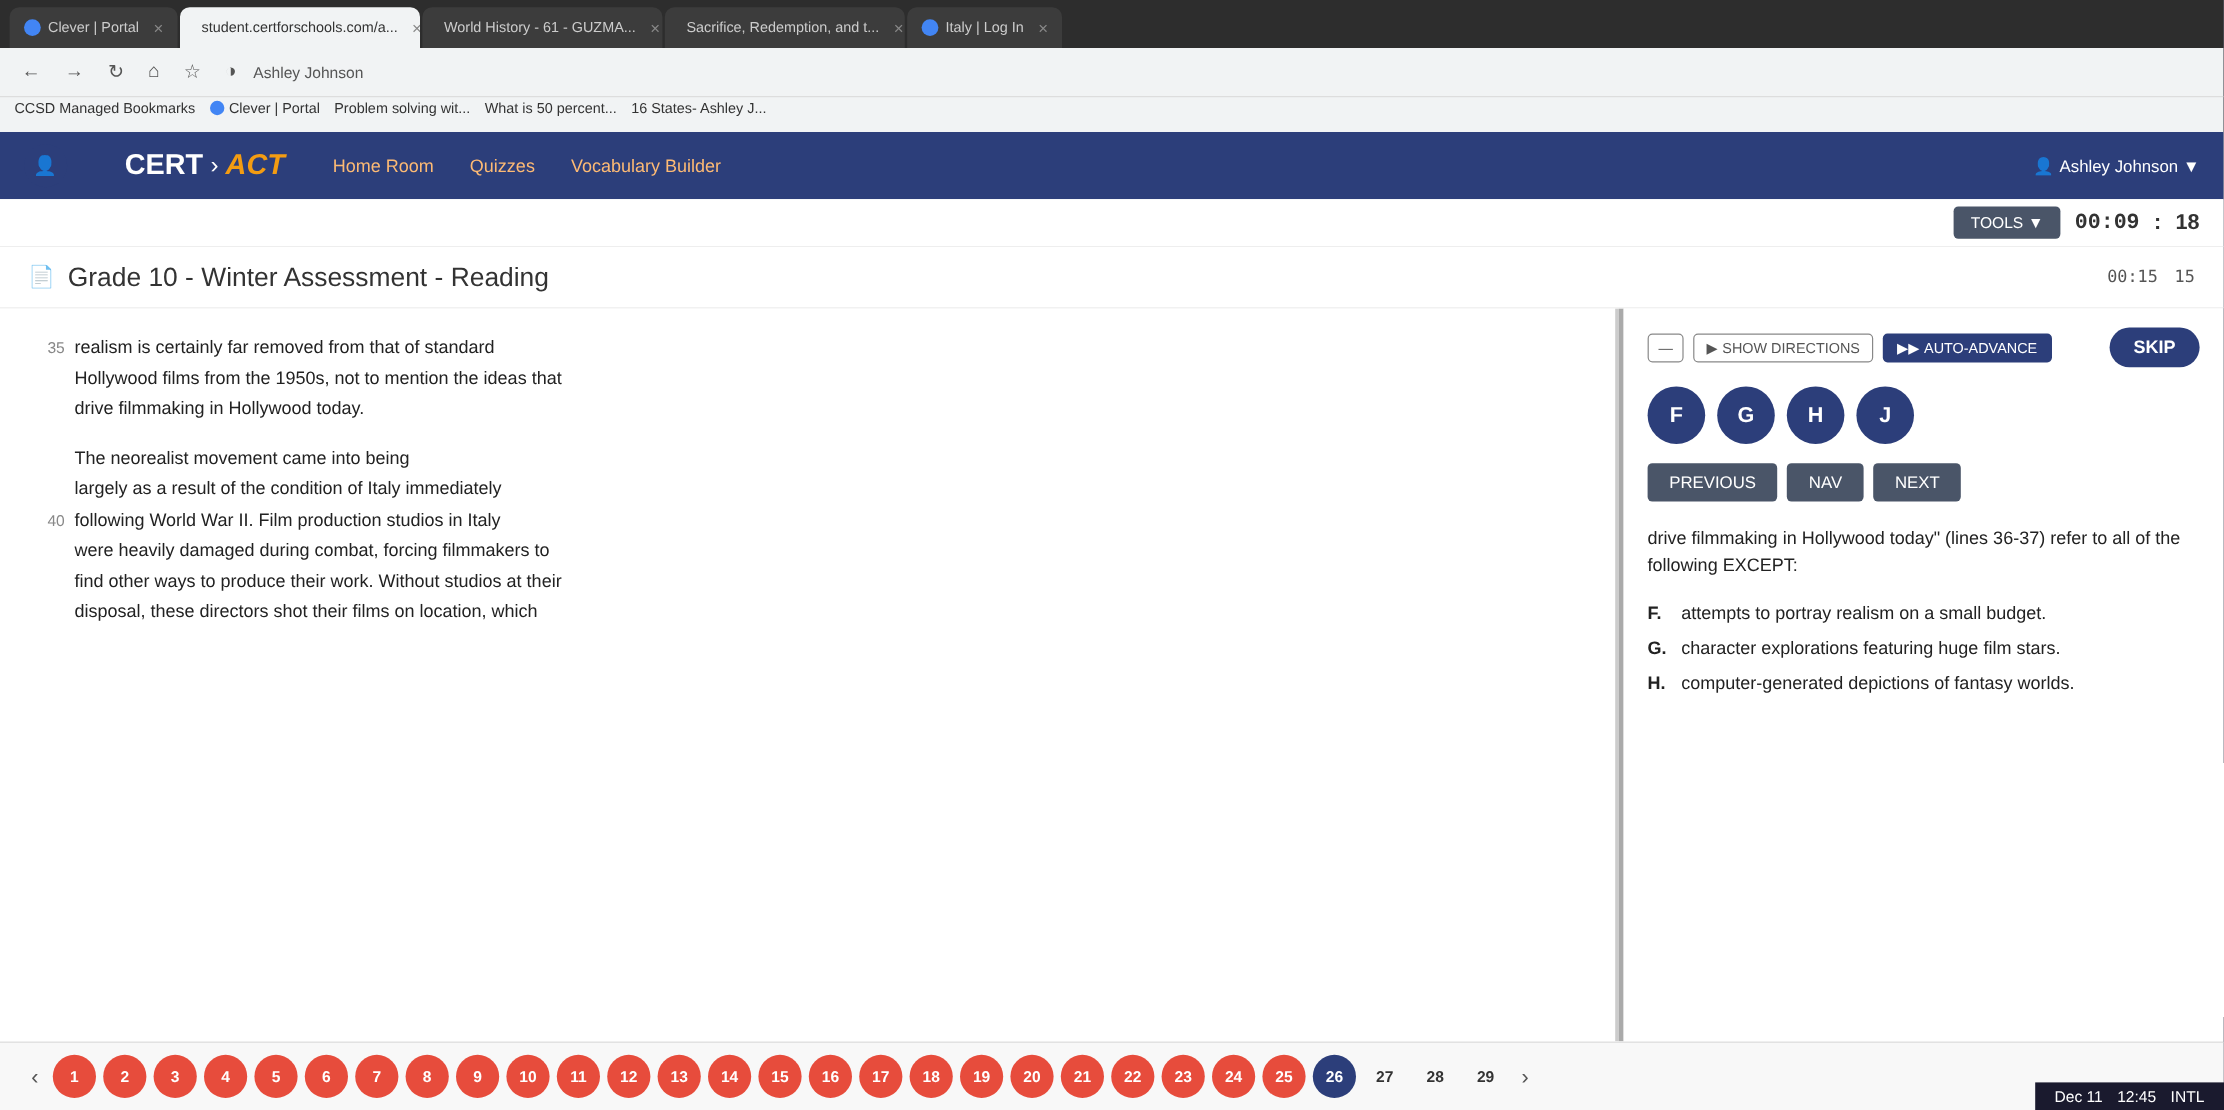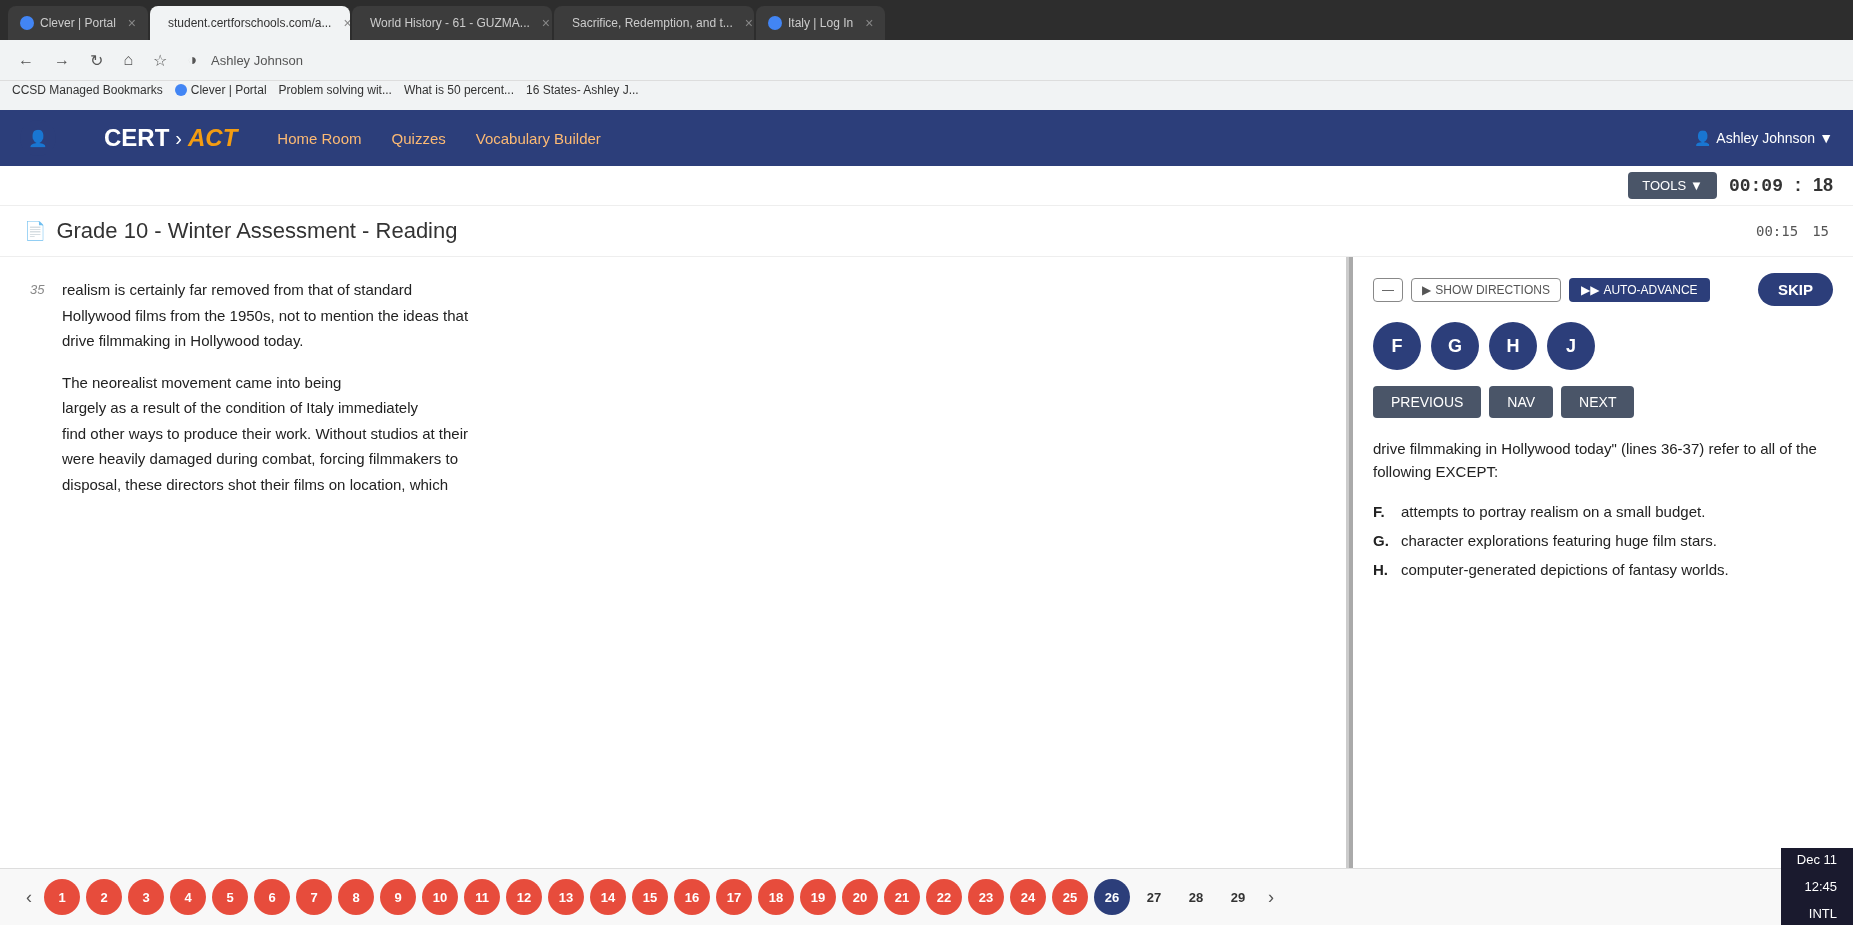--- a/index.html
+++ b/index.html
@@ -37,21 +37,21 @@
 
     .page-title-bar { padding: 12px 24px; background: white; display: flex; align-items: center; gap: 10px; border-bottom: 1px solid #eee; }
     .page-title-icon { color: #2c3e7a; font-size: 18px; }
     .page-title-text { font-size: 22px; font-weight: normal; color: #333; }
 
     .main-content { display: flex; flex: 1; overflow: hidden; }
 
     
     .passage-panel { flex: 1; padding: 20px 30px; overflow-y: auto; font-size: 15px; line-height: 1.7; color: #222; text-align: justify; border-right: 3px solid #ccc; }
     .passage-line { display: flex; gap: 8px; }
-    .line-number { min-width: 24px; color: #888; font-size: 13px; text-align: left; padding-top: 2px; font-style: italic; }
+    .line-number { min-width: 24px; color: #888; font-size: 13px; text-align: right; padding-top: 2px; }
     .passage-text { flex: 1; }
     .passage-paragraph { margin-bottom: 16px; }
 
     
     .question-panel { width: 500px; padding: 16px 20px; overflow-y: auto; background: white; }
     .question-controls { display: flex; align-items: center; gap: 8px; margin-bottom: 16px; flex-wrap: wrap; }
     .pin-btn { background: none; border: 1px solid #888; color: #555; padding: 4px 8px; border-radius: 4px; font-size: 12px; cursor: pointer; }
     .show-dir-btn { background: none; border: 1px solid #888; color: #555; padding: 4px 10px; border-radius: 4px; font-size: 12px; cursor: pointer; display: flex; align-items: center; gap: 4px; }
     .auto-advance-btn { background: #2c3e7a; color: white; border: none; padding: 5px 12px; border-radius: 4px; font-size: 12px; cursor: pointer; display: flex; align-items: center; gap: 4px; }
     .skip-btn { background: #2c3e7a; color: white; border: none; padding: 8px 20px; border-radius: 20px; font-size: 15px; font-weight: bold; cursor: pointer; margin-left: auto; }
@@ -203,26 +203,30 @@
       <div class="passage-paragraph">
         <div class="passage-line">
           <span class="line-number"></span>
           <span class="passage-text">The      neorealist      movement      came      into      being</span>
         </div>
         <div class="passage-line">
           <span class="line-number"></span>
           <span class="passage-text">largely  as  a  result  of  the  condition  of  Italy  immediately</span>
         </div>
         <div class="passage-line">
+          <span class="line-number">40</span>
+          <span class="passage-text">following  World  War  II.  Film  production  studios  in  Italy</span>
+        </div>
+        <div class="passage-line">
+          <span class="line-number"></span>
+          <span class="passage-text">were  heavily  damaged  during  combat,  forcing  filmmakers  to</span>
+        </div>
+        <div class="passage-line">
           <span class="line-number"></span>
           <span class="passage-text">find  other  ways  to  produce  their  work.  Without  studios  at  their</span>
-        </div>
-        <div class="passage-line">
-          <span class="line-number"></span>
-          <span class="passage-text">were  heavily  damaged  during  combat,  forcing  filmmakers  to</span>
         </div>
         <div class="passage-line">
           <span class="line-number"></span>
           <span class="passage-text">disposal,  these  directors  shot  their  films  on  location,  which</span>
         </div>
       </div>
     </div>
 
     <div class="scrollbar-divider"></div>
 
@@ -304,17 +308,17 @@
     <button class="page-btn">25</button>
     <button class="page-btn current">26</button>
     <button class="page-btn plain">27</button>
     <button class="page-btn plain">28</button>
     <button class="page-btn plain">29</button>
     <button class="page-nav">›</button>
   </div>
 
 </div>
 
-<div style="position:fixed;bottom:0;right:0;background:#1a1a2e;color:white;padding:4px 16px;font-size:13px;display:flex;gap:12px;align-items:flex-end;flex-direction:column;">
+<div style="position:fixed;bottom:0;right:0;background:#1a1a2e;color:white;padding:4px 16px;font-size:13px;display:flex;gap:12px;align-items:flex-end;">
   <span>Dec 11</span>
   <span>12:45</span>
   <span>INTL</span>
 </div>
 
 </body></html>

